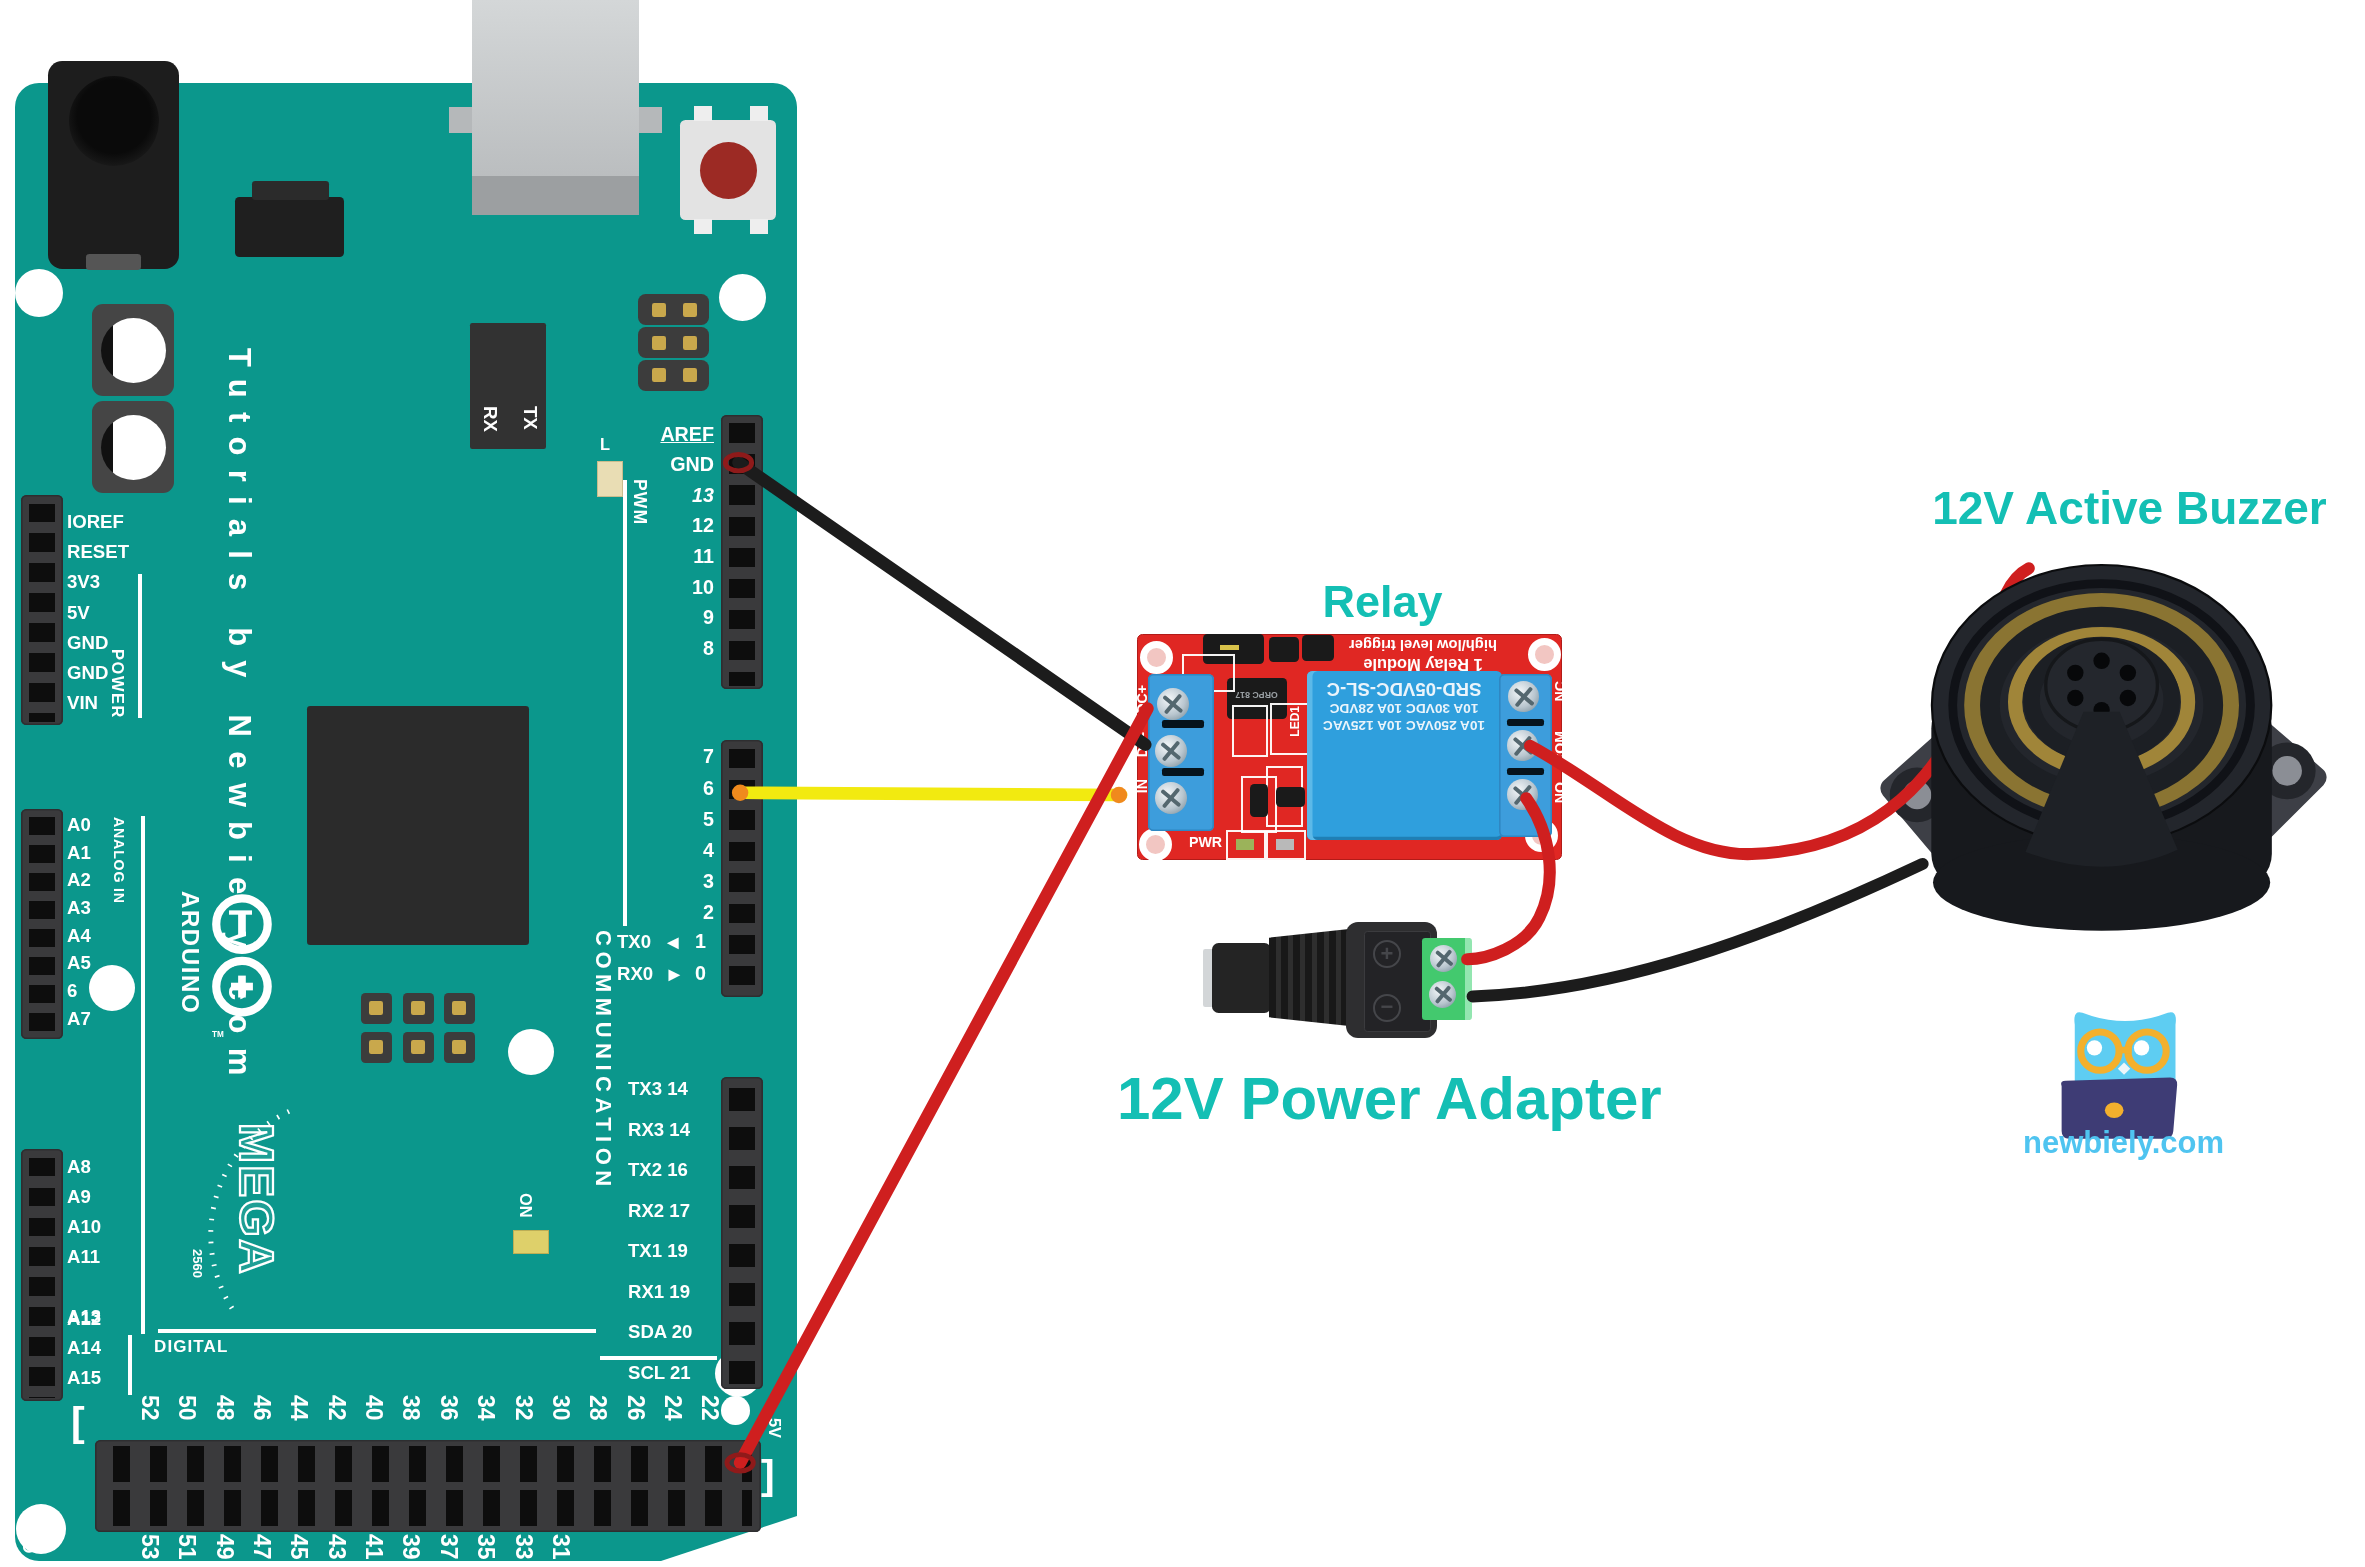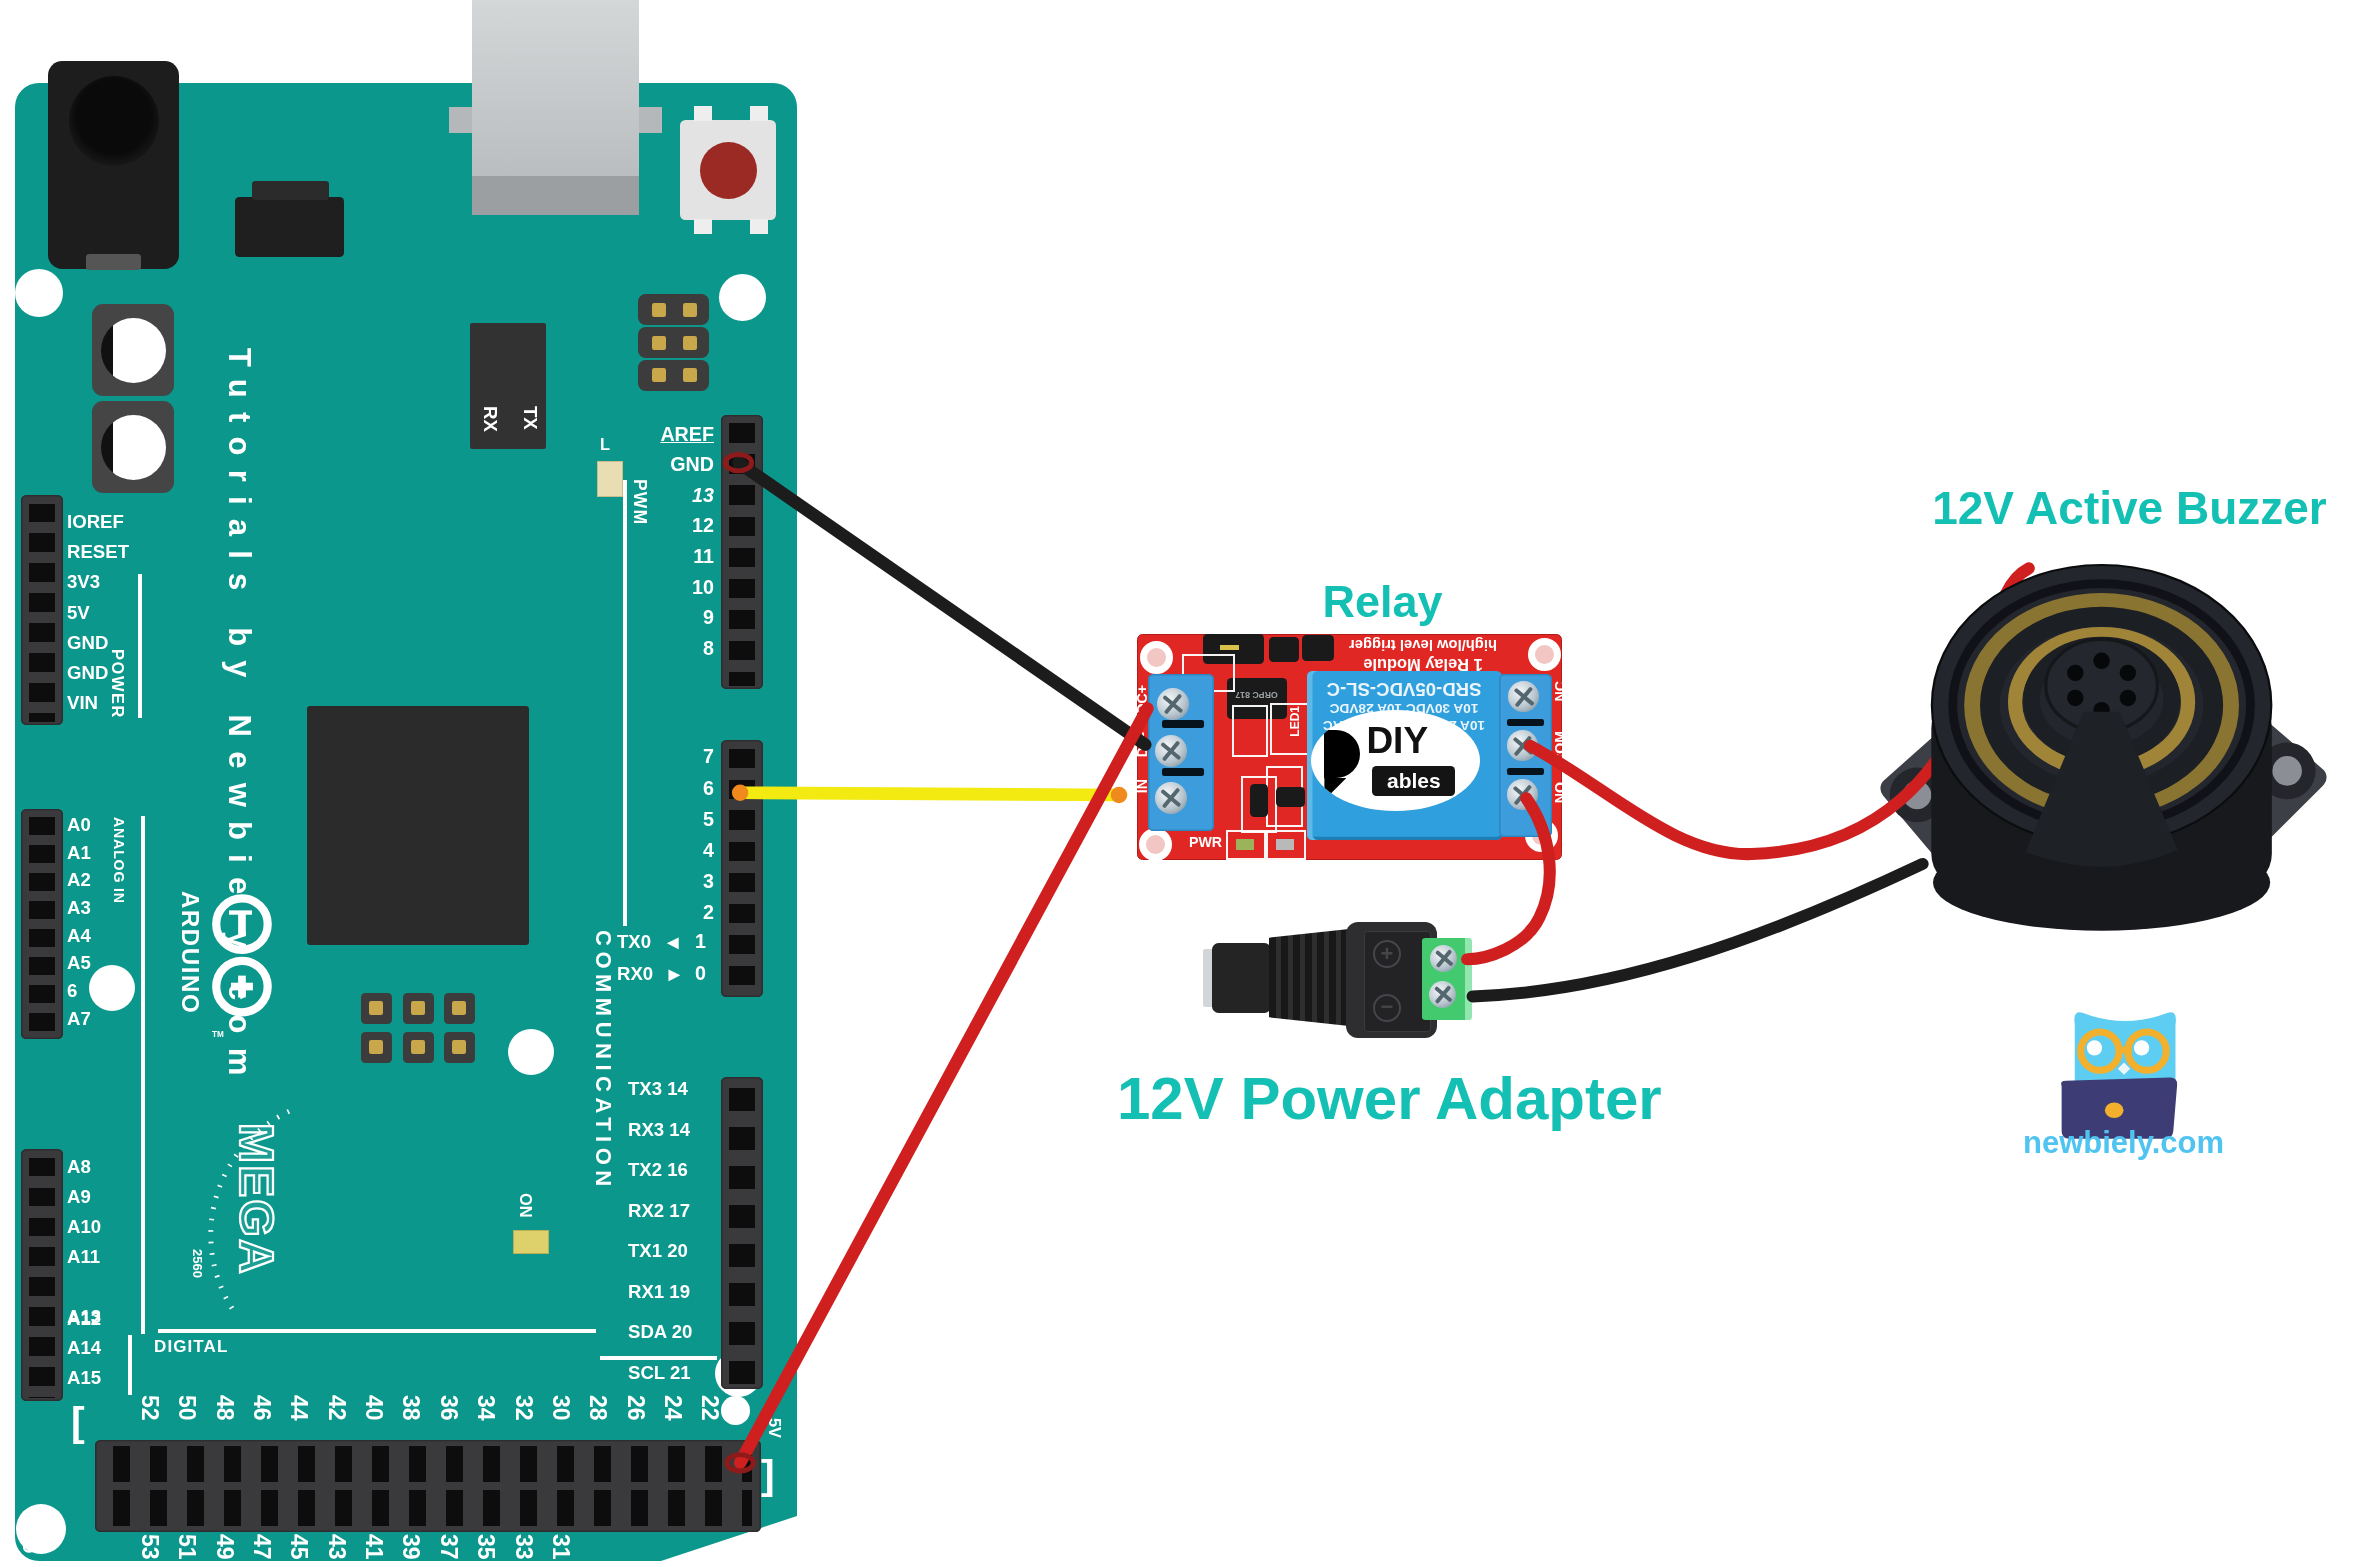--- a/index.html
+++ b/index.html
@@ -237,21 +237,21 @@
     <span style="left: 600px; top: 808px;">5</span>
     <span style="left: 600px; top: 839px;">4</span>
     <span style="left: 600px; top: 870px;">3</span>
     <span style="left: 600px; top: 901px;">2</span>
   </div>
 <div class="layer fs34">
     <span style="left: 628px; top: 1078px;">TX3 14</span>
     <span style="left: 628px; top: 1119px;">RX3 14</span>
     <span style="left: 628px; top: 1159px;">TX2 16</span>
     <span style="left: 628px; top: 1200px;">RX2 17</span>
-    <span style="left: 628px; top: 1240px;">TX1 20</span>
+    <span style="left: 628px; top: 1240px;">TX1 19</span>
     <span style="left: 628px; top: 1281px;">RX1 19</span>
     <span style="left: 628px; top: 1321px;">SDA 20</span>
     <span style="left: 628px; top: 1362px;">SCL 21</span>
   </div>
 <div class="layer fs42 vcol">
     <span style="left: 136px; top: 1395px;">52</span>
     <span style="left: 173px; top: 1395px;">50</span>
     <span style="left: 211px; top: 1395px;">48</span>
     <span style="left: 248px; top: 1395px;">46</span>
     <span style="left: 285px; top: 1395px;">44</span>
@@ -338,28 +338,20 @@
 <div class="layer vflipcol">
     <span style="left: 1134px; top: 685px;">DC+</span>
     <span style="left: 1134px; top: 732px;">DC-</span>
     <span style="left: 1134px; top: 779px;">IN</span>
   </div>
 
 <div id="relay-cube">
   <div class="cube-line" style="top:6.6px;font-size:18.6px;">SRD-05VDC-SL-C</div>
   <div class="cube-line" style="top:29.6px;font-size:13.7px;">10A 30VDC 10A 28VDC</div>
   <div class="cube-line" style="top:47px;font-size:13.7px;">10A 250VAC 10A 125VAC</div>
-  <div id="diy-oval">
-    <div class="abs" style="left:13px;top:19.7px;width:36px;height:48px;background:#000;border-radius:0 24px 24px 0;"></div>
-    <div class="abs" style="left:13px;top:68px;width:22px;height:22px;background:#000;clip-path:polygon(0 0,100% 0,0 100%);"></div>
-    <div class="abs" style="left:55px;top:9.9px;font-size:37px;font-weight:bold;color:#111;">DIY</div>
-    <div class="abs" style="left:61px;top:56px;width:83px;height:29.6px;background:#141414;border-radius:4.4px;text-align:center;">
-      <span style="color:#fff;font-size:21px;font-weight:bold;line-height:29.6px;">ables</span>
-    </div>
-  </div>
 </div>
 
 <div class="tblock" style="left:1499px;top:674px;width:53px;height:163px;">
   <div class="slot" style="left:7.7px;top:45px;width:37px;height:6.6px;"></div>
   <div class="slot" style="left:7.7px;top:94px;width:37px;height:6.6px;"></div>
 </div>
 <div class="screw" style="left:1508px;top:681px;width:31px;height:31px;"></div>
 <div class="screw" style="left:1507px;top:730px;width:31px;height:31px;"></div>
 <div class="screw" style="left:1507px;top:779px;width:31px;height:31px;"></div>
 <div class="layer vflipcol">

